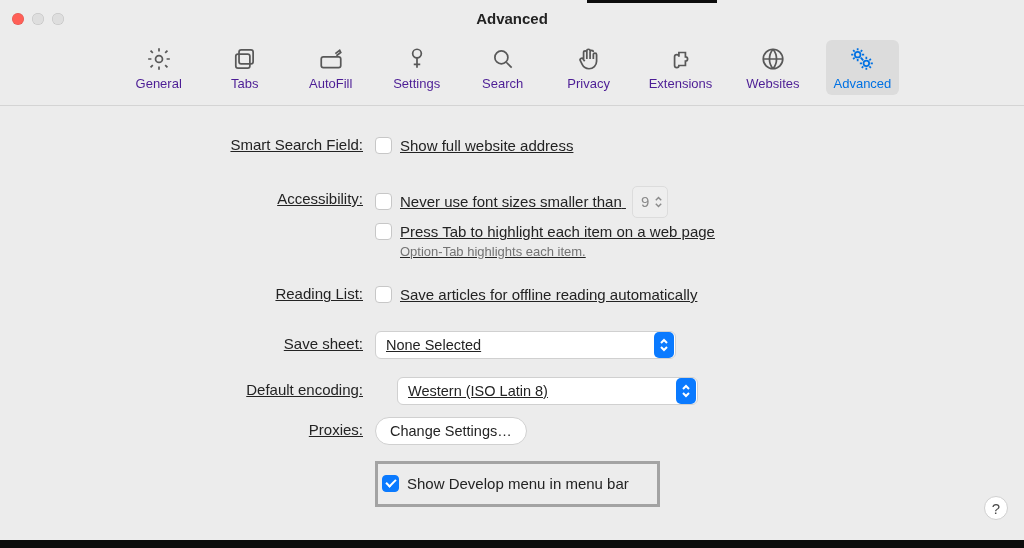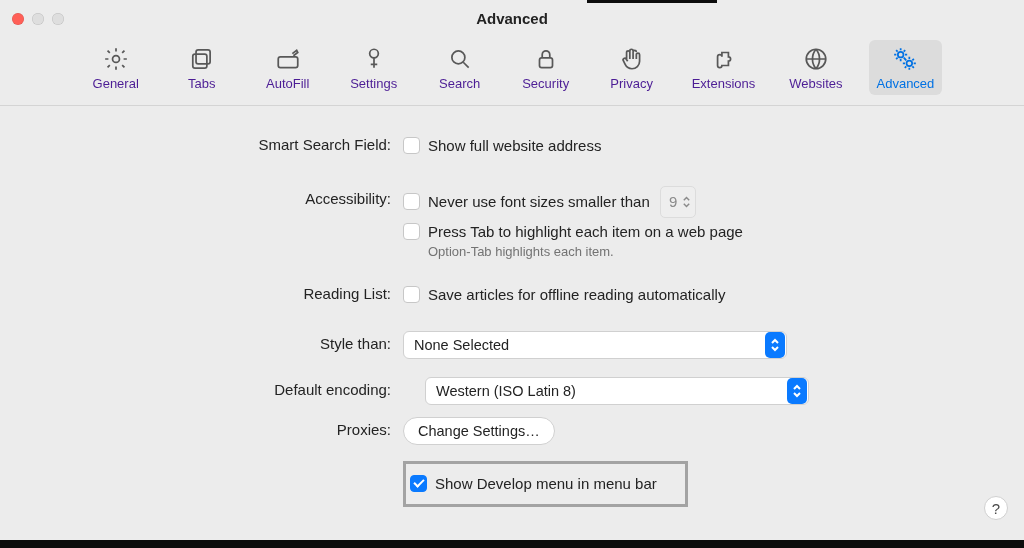--- a/index.html
+++ b/index.html
@@ -63,21 +63,22 @@
   }
   .toolbar-item.active {
     background: #dcdcdc;
     color: #0071e3;
   }
   .toolbar-item.active svg { stroke:#0071e3; }
   .toolbar-item svg { stroke:#585858; stroke-width:1.6; fill:none; width:26px; height:26px; }
   .toolbar-item span { font-size: 13px; }
 
   .content {
-    padding: 26px 88px 0;
+    padding: 26px 60px 0;
+    text-decoration: underline;
   }
   .row {
     display: flex;
     align-items: flex-start;
     margin-bottom: 12px;
   }
   .row-label {
     width: 315px;
     text-align: right;
     padding-right: 12px;
@@ -119,21 +120,21 @@
 
   .stepper {
     display:inline-flex; align-items:center;
     background:#eee; border:1px solid #dcdcdc; border-radius:5px;
     padding:1px 4px 1px 8px; margin-left:6px; color:#8a8a8a;
   }
   .stepper svg { width:9px; height:14px; stroke:#8a8a8a; fill:none; stroke-width:1.6; margin-left:5px;}
 
   .select {
     display:flex; align-items:center; justify-content:space-between;
-    width: 384px; height:28px;
+    width: 301px; height:28px;
     background:#fff; border:1px solid #d0d0d0; border-radius:6px;
     padding:0 0 0 10px; font-size:14.5px;
   }
   .select .arrows {
     width:20px; height:26px; background:#0a7aff; border-radius:5px;
     display:flex; align-items:center; justify-content:center; margin-right:1px;
   }
   .select .arrows svg { width:10px; height:14px; stroke:#fff; fill:none; stroke-width:2; }
 
   .btn {
@@ -207,27 +208,20 @@
         <path d="M12 11v9M9 17h6"></path>
       </svg>
     <span>Settings</span>
   </div>
   <div class="toolbar-item">
     <svg viewBox="0 0 24 24">
         <circle cx="10.5" cy="10.5" r="6"></circle>
         <path d="M15 15l5 5"></path>
       </svg>
     <span>Search</span>
-  </div>
-  <div class="toolbar-item">
-    <svg viewBox="0 0 24 24">
-        <rect x="6" y="11" width="12" height="9" rx="2"></rect>
-        <path d="M8.5 11V8a3.5 3.5 0 0 1 7 0v3"></path>
-      </svg>
-    <span>Security</span>
   </div>
   <div class="toolbar-item">
     <svg viewBox="0 0 24 24">
         <path d="M7 12V6a1.5 1.5 0 0 1 3 0M10 12V4.5a1.5 1.5 0 0 1 3 0M13 12V5.5a1.5 1.5 0 0 1 3 0M16 12V8a1.5 1.5 0 0 1 3 0v6a7 7 0 0 1-7 7 7 7 0 0 1-6.3-4L4 13.5a1.5 1.5 0 0 1 2.6-1.5L8 14"></path>
       </svg>
     <span>Privacy</span>
   </div>
   <div class="toolbar-item">
     <svg viewBox="0 0 24 24">
         <path d="M9 4h6v4a2 2 0 1 1 0 4v4H9a2 2 0 1 1-4 0V8a2 2 0 1 1 4 0z" transform="translate(2 2)"></path>
@@ -283,21 +277,21 @@
   </div>
 
   <div class="row" style="margin-top:22px;">
     <div class="row-label">Reading List:</div>
     <div class="row-control cbline">
       <span class="checkbox"></span><span>Save articles for offline reading automatically</span>
     </div>
   </div>
 
   <div class="row" style="margin-top:22px;">
-    <div class="row-label">Style than:</div>
+    <div class="row-label">Save sheet:</div>
     <div class="row-control">
       <div class="select">
         <span>None Selected</span>
         <span class="arrows">
             <svg viewBox="0 0 10 14">
               <path d="M2 5l3-3 3 3M2 9l3 3 3-3"></path>
             </svg>
           </span>
       </div>
     </div>

